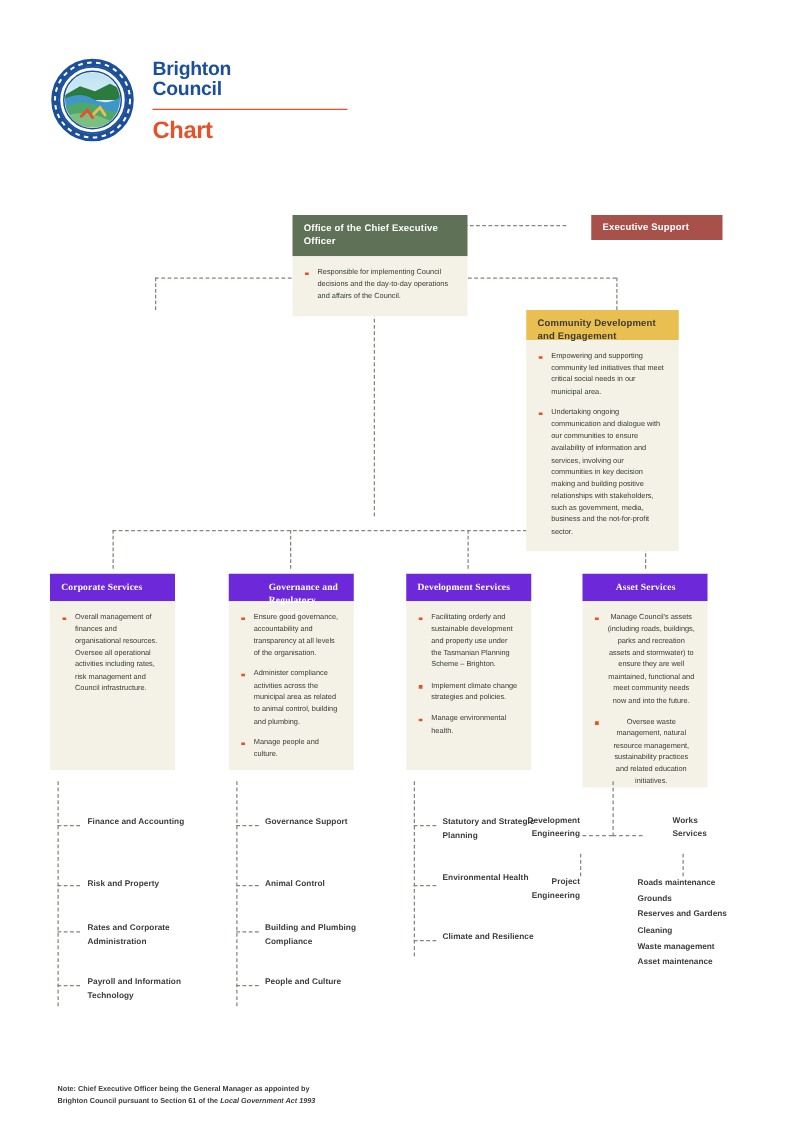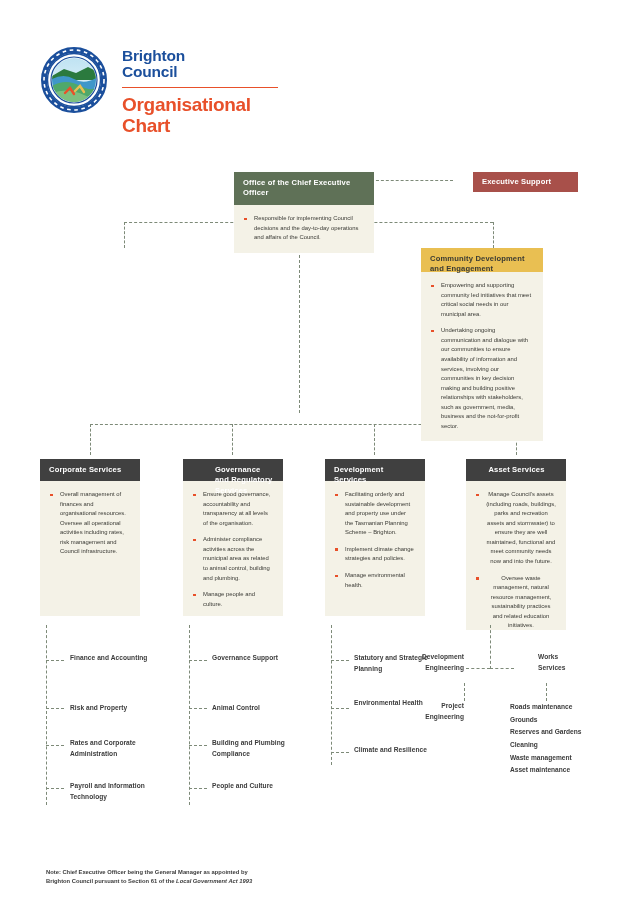--- a/index.html
+++ b/index.html
@@ -41,21 +41,21 @@
   }
   .box .bd li:last-child{margin-bottom:0;}
   .box .bd li:before{
     content:"";position:absolute;left:1px;top:3.6px;
     width:2.6px;height:2.6px;background:#e8502a;
   }
 
   .hd-green{background:#5f7157;color:#ffffff;}
   .hd-red{background:#a8504a;color:#ffffff;}
   .hd-gold{background:#e9bf52;color:#3b3b33;}
-  .hd-orange{background:#404040;color:#ffffff;}
+  .hd-orange{background:#6d28d9;color:#ffffff;font-family:Liberation Serif, serif;}
 
   
   .vline{position:absolute;width:0;border-left:1.1px dashed #7d8a78;}
   .hline{position:absolute;height:0;border-top:1.1px dashed #7d8a78;}
 
   
   .leaf{
     position:absolute;font-size:6.6px;font-weight:bold;line-height:1.62;
     color:#3b3b3b;letter-spacing:0.05px;
   }
@@ -103,21 +103,20 @@
     </svg>
   </div>
 
   <div class="brand">
     <div class="name">
       <div>Brighton</div>
       <div>Council</div>
     </div>
     <div class="rule"></div>
     <div class="subtitle">
-      <div>Organisational</div>
       <div>Chart</div>
     </div>
   </div>
 
   <div class="hline" style="left:371px;top:180px;width:82px;"></div>
 
   <div class="vline" style="left:299px;top:230px;height:183px;"></div>
 
   <div class="hline" style="left:124px;top:222px;width:175px;"></div>
   <div class="hline" style="left:299px;top:222px;width:194px;"></div>

